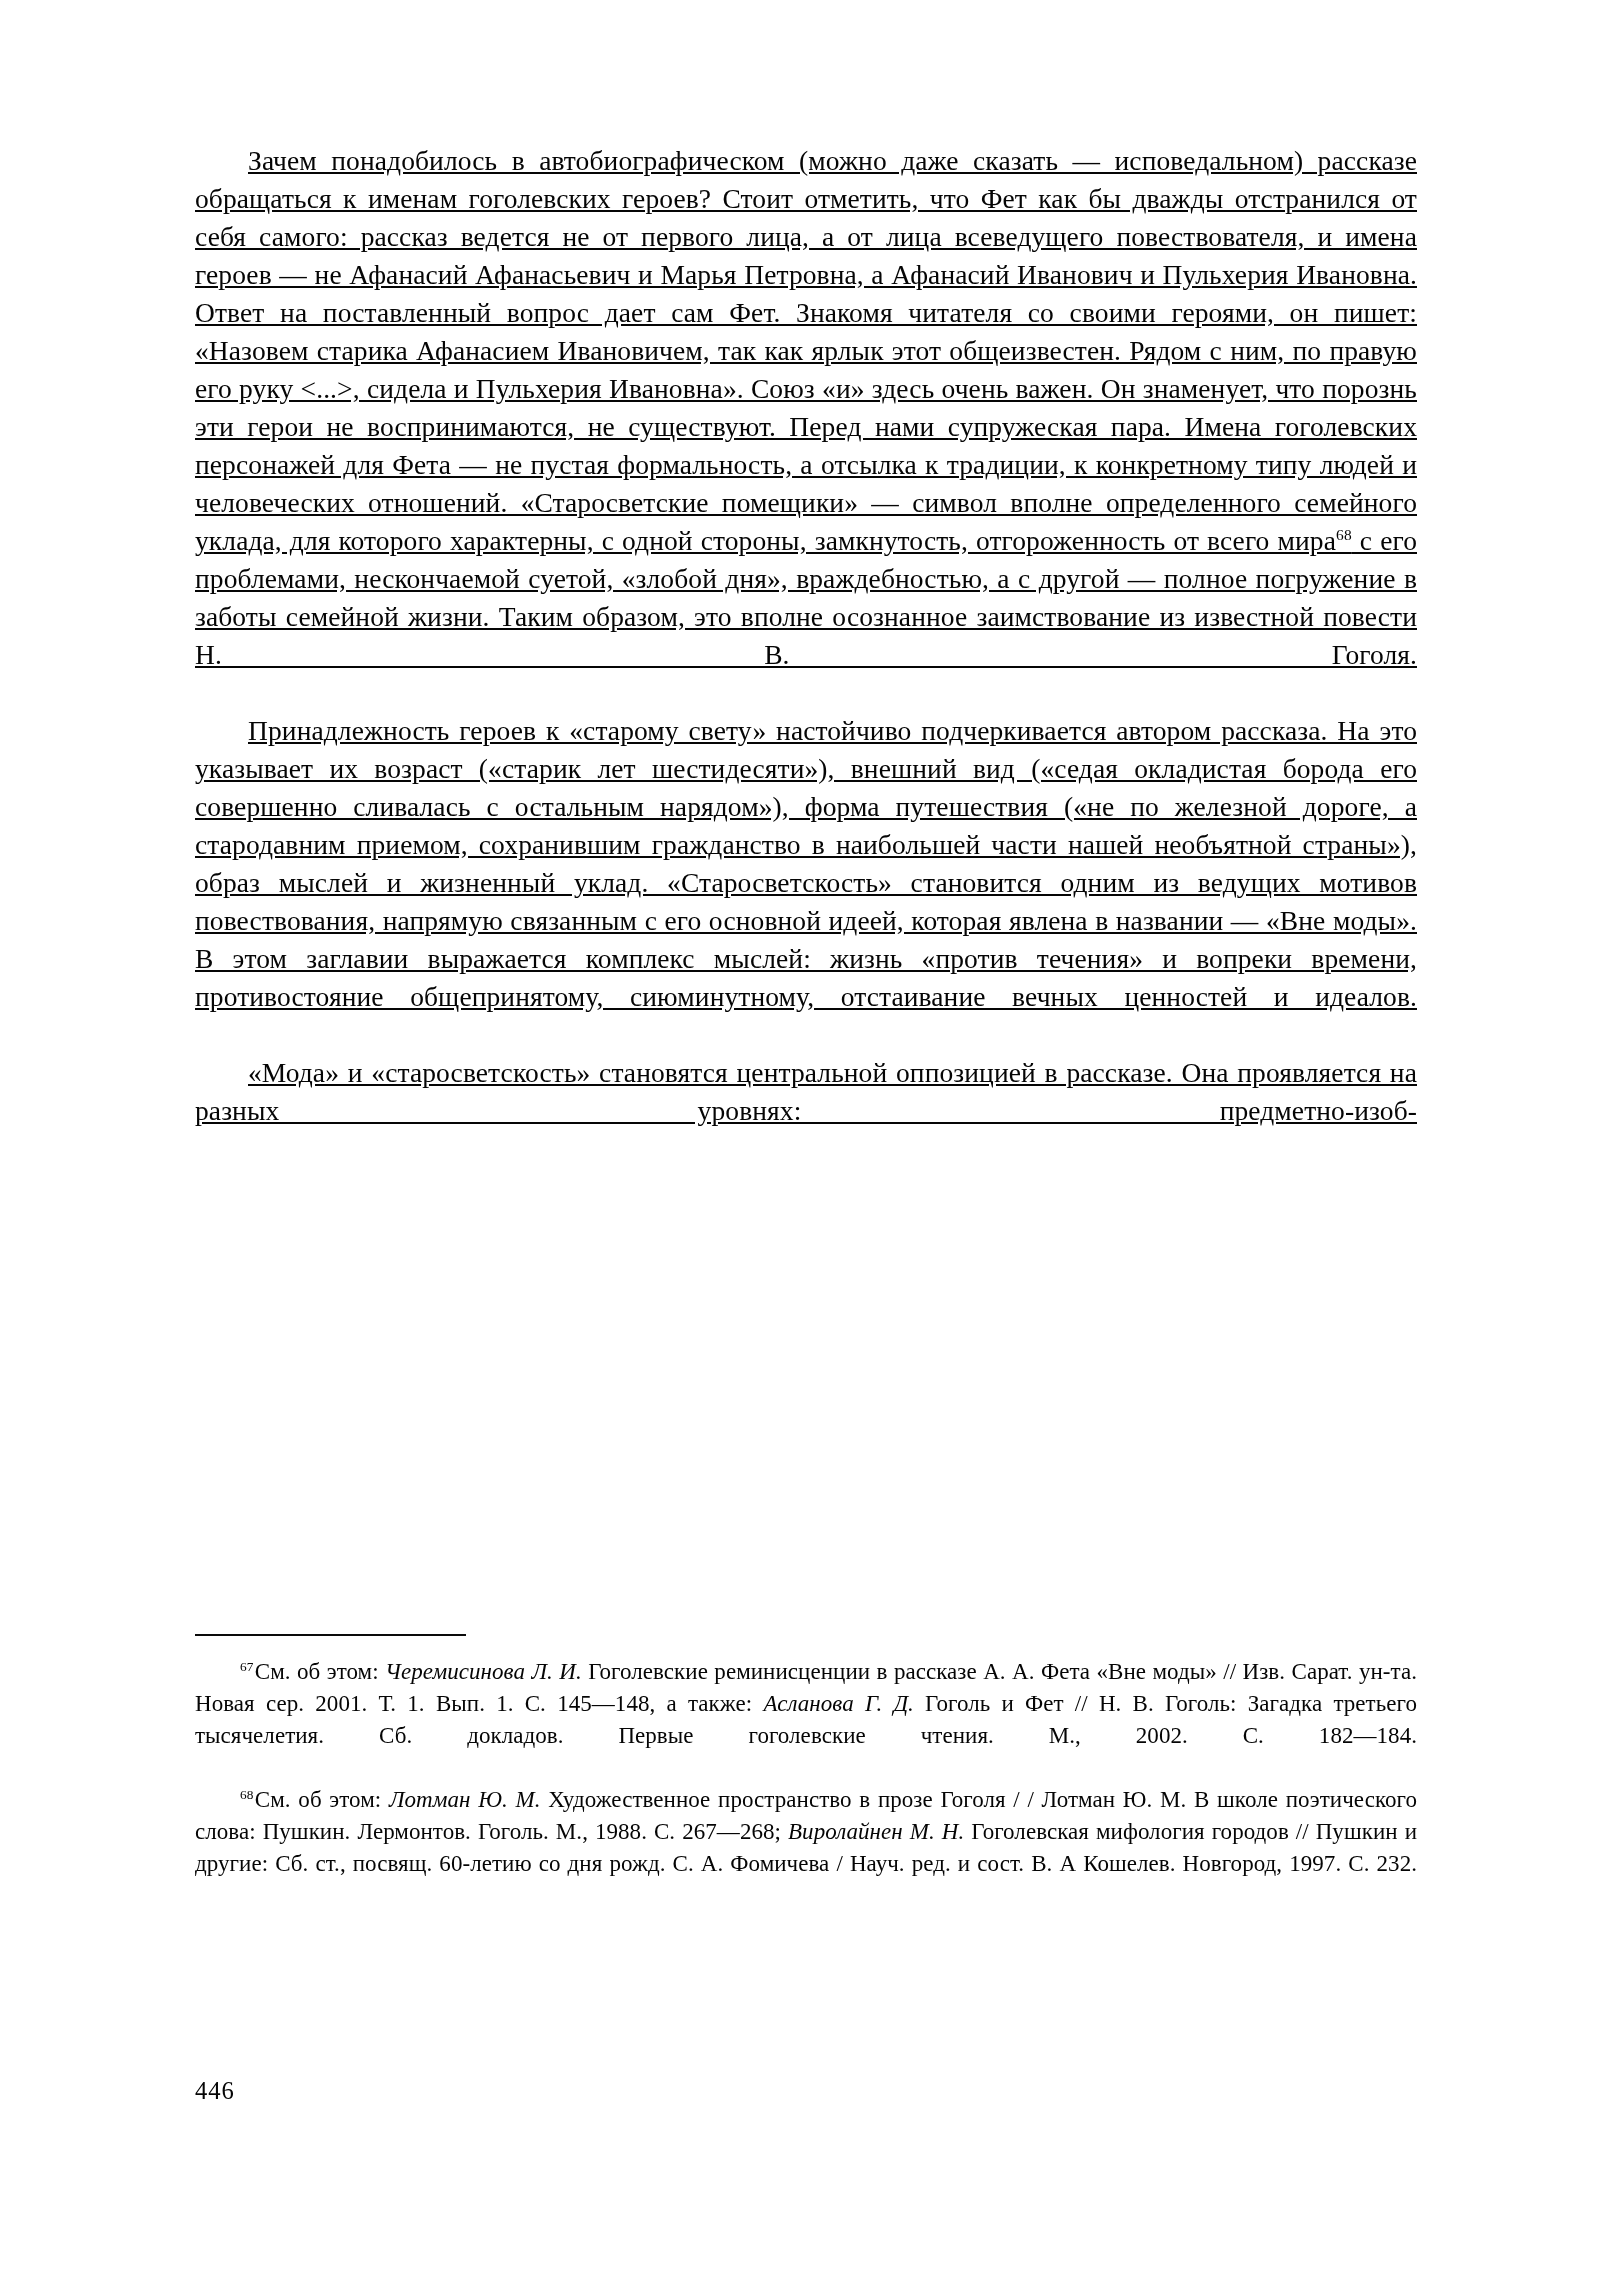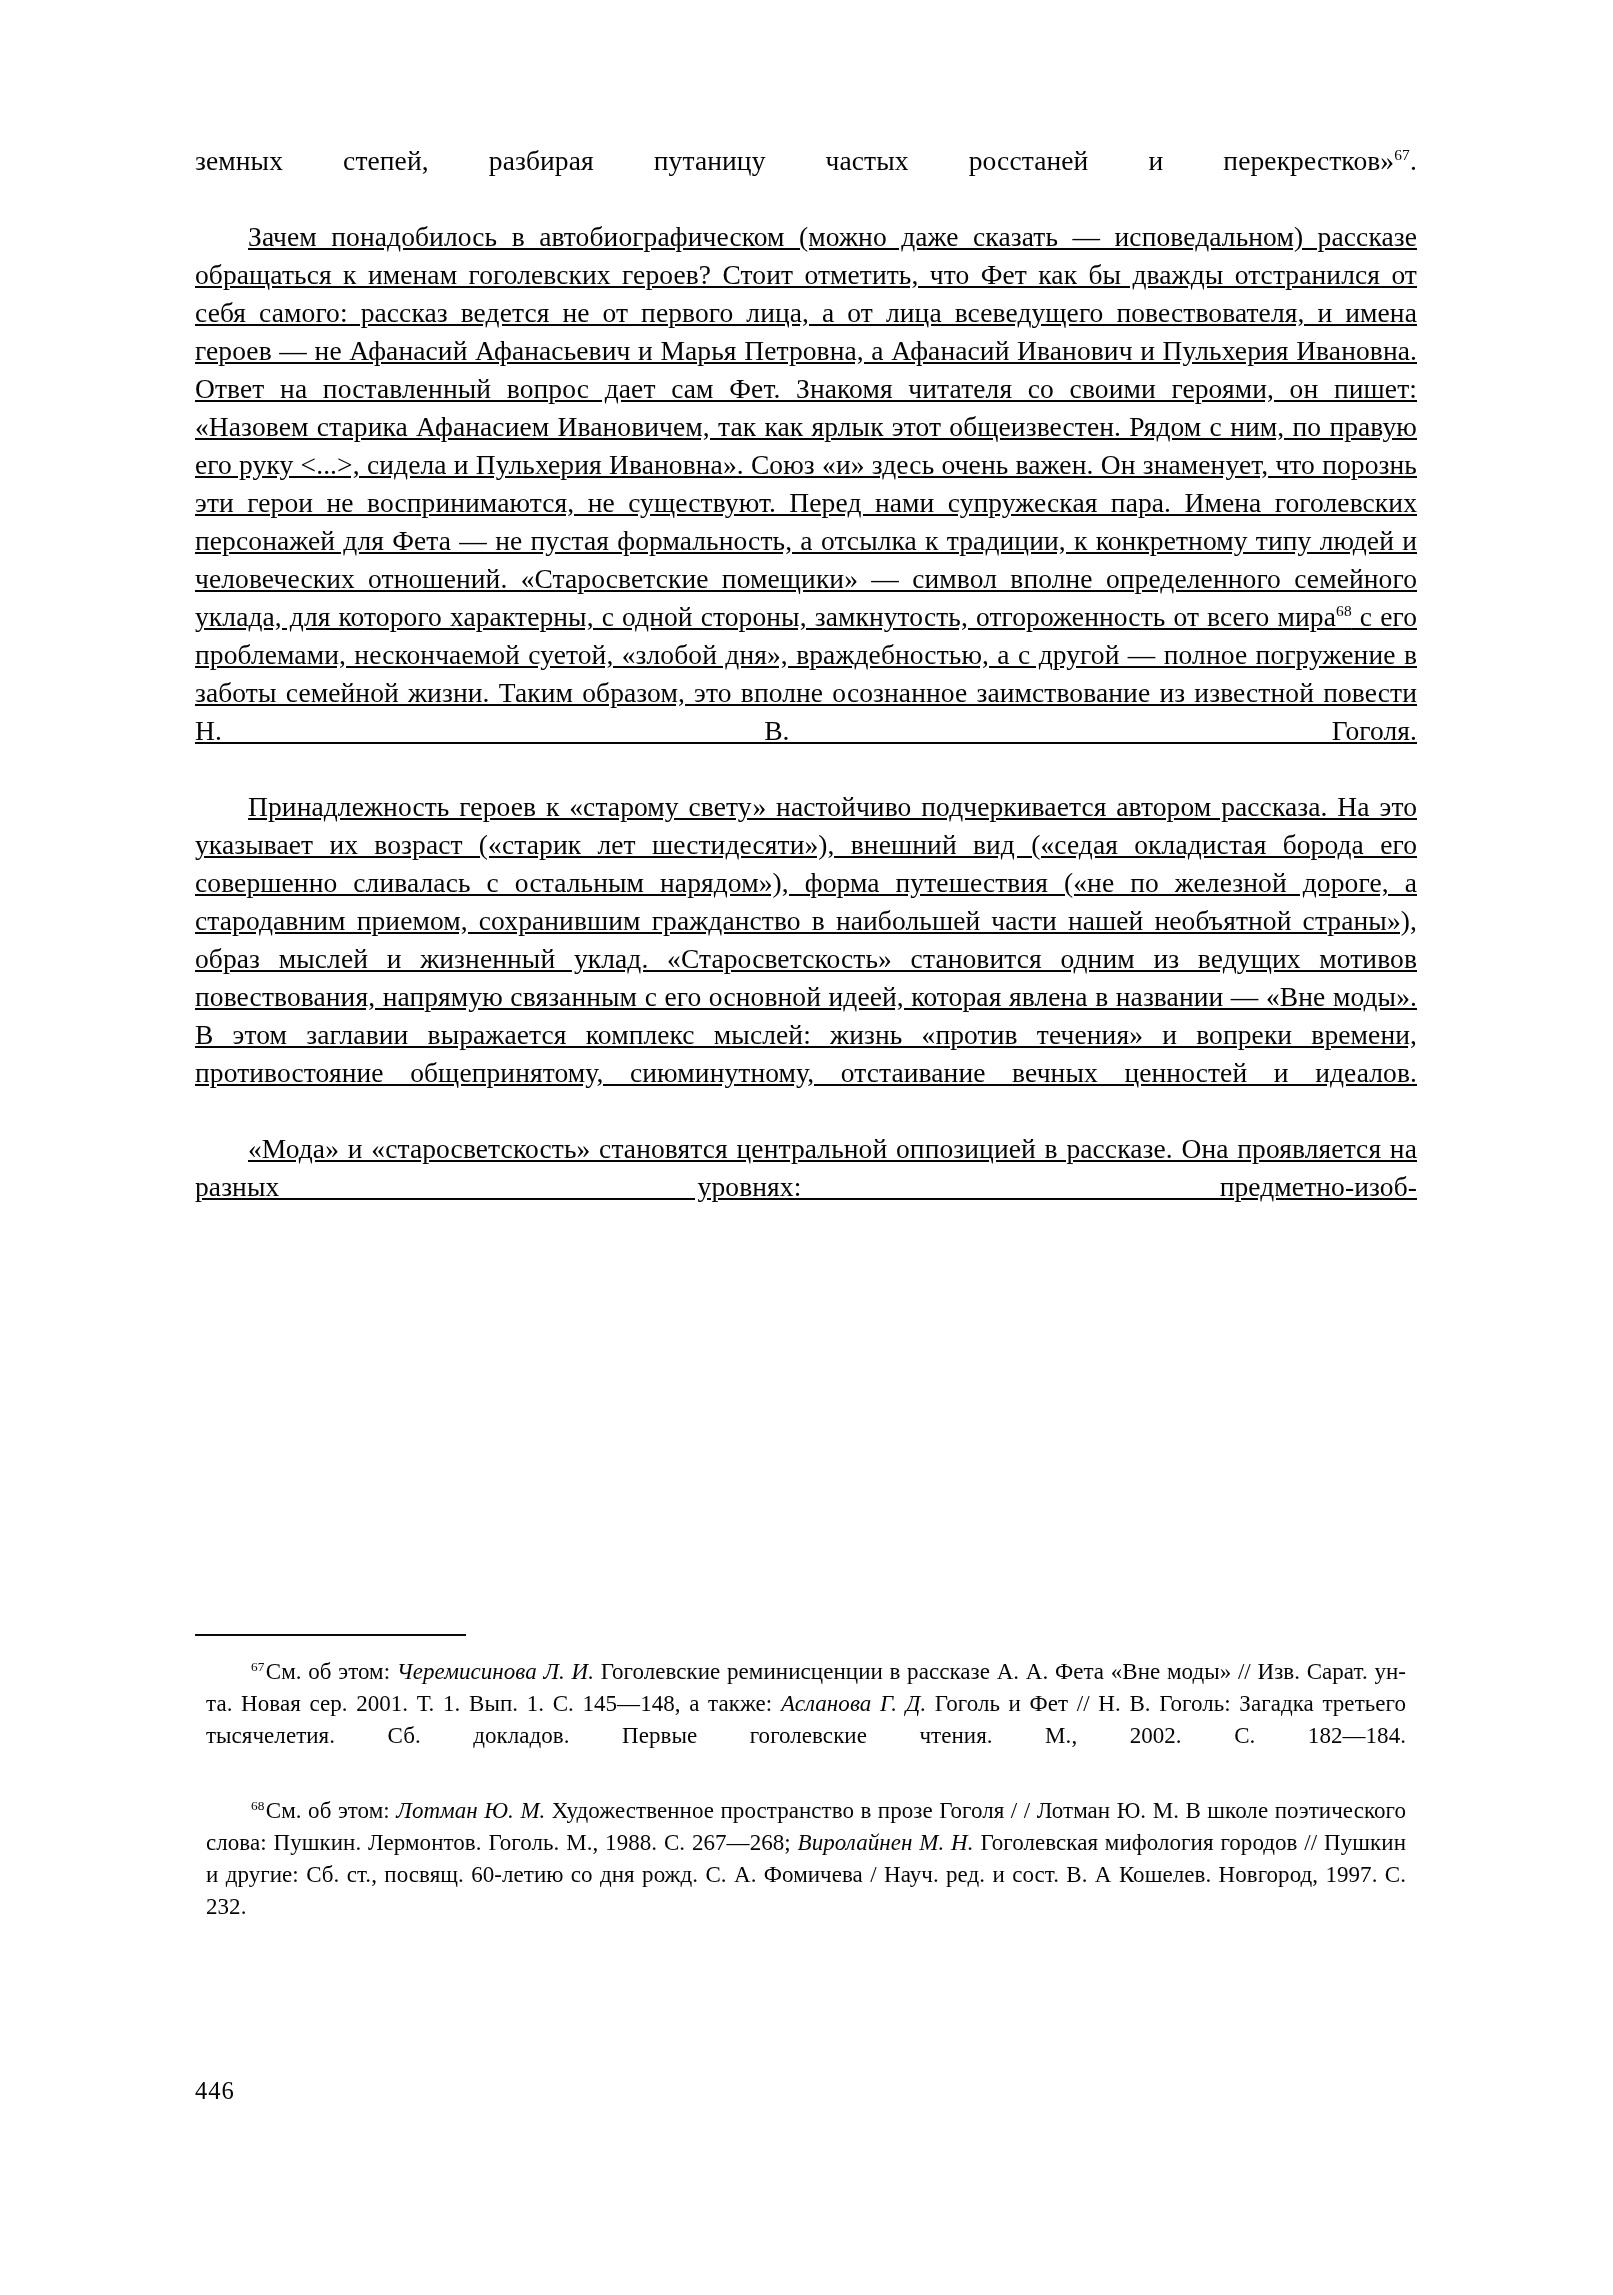--- a/index.html
+++ b/index.html
@@ -76,21 +76,21 @@
     width: 271px;
     height: 2.4px;
     background: #0a0a0a;
     margin: 0 0 20px 0;
   }
   .fn {
     font-size: 23px;
     line-height: 32px;
     text-align: justify;
     text-justify: inter-word;
-    margin: 11px;
+    margin: 0;
     text-indent: 45px;
     letter-spacing: 0.05px;
   }
   .fn::after {
     content: "";
     display: inline-block;
     width: 100%;
   }
   .fn i, .fn em {
     font-style: italic;
@@ -120,21 +120,20 @@
     background: rgba(252, 252, 250, 0.0);
   }
 </style>
 </head>
 <body style="background: rgb(255, 255, 255); color: rgb(5, 5, 5);">
 
 <div class="page">
 
   <div class="textblock">
 
-    <p class="para noindent-first"><span>земных степей, разбирая путаницу частых росстаней и перекрестков»</span><sup class="fnref">67</sup><span>.</span></p>
 
     <p class="para indent"><span>Зачем понадобилось в автобиографическом (можно даже сказать — исповедальном) рассказе обращаться к именам гоголевских героев? Стоит отметить, что Фет как бы дважды отстранился от себя самого: рассказ ведется не от первого лица, а от лица всеведущего повествователя, и имена героев — не Афанасий Афанасьевич и Марья Петровна, а Афанасий Иванович и Пульхерия Ивановна. Ответ на поставленный вопрос дает сам Фет. Знакомя читателя со своими героями, он пишет: «Назовем старика Афанасием Ивановичем, так как ярлык этот общеизвестен. Рядом с ним, по правую его руку &lt;...&gt;, сидела и Пульхерия Ивановна». Союз «и» здесь очень важен. Он знаменует, что порознь эти герои не воспринимаются, не существуют. Перед нами супружеская пара. Имена гоголевских персонажей для Фета — не пустая формальность, а отсылка к традиции, к конкретному типу людей и человеческих отношений. «Старосветские помещики» — символ вполне определенного семейного уклада, для которого характерны, с одной стороны, замкнутость, отгороженность от всего мира</span><sup class="fnref">68</sup><span> с его проблемами, нескончаемой суетой, «злобой дня», враждебностью, а с другой — полное погружение в заботы семейной жизни. Таким образом, это вполне осознанное заимствование из известной повести Н. В. Гоголя.</span></p>
 
     <p class="para indent">Принадлежность героев к «старому свету» настойчиво подчеркивается автором рассказа. На это указывает их возраст («старик лет шестидесяти»), внешний вид («седая окладистая борода его совершенно сливалась с остальным нарядом»), форма путешествия («не по железной дороге, а стародавним приемом, сохранившим гражданство в наибольшей части нашей необъятной страны»), образ мыслей и жизненный уклад. «Старосветскость» становится одним из ведущих мотивов повествования, напрямую связанным с его основной идеей, которая явлена в названии — «Вне моды». В этом заглавии выражается комплекс мыслей: жизнь «против течения» и вопреки времени, противостояние общепринятому, сиюминутному, отстаивание вечных ценностей и идеалов.</p>
 
     <p class="para indent">«Мода» и «старосветскость» становятся центральной оппозицией в рассказе. Она проявляется на разных уровнях: предметно-изоб-</p>
 
   </div>
 
   <div class="footnotes">

